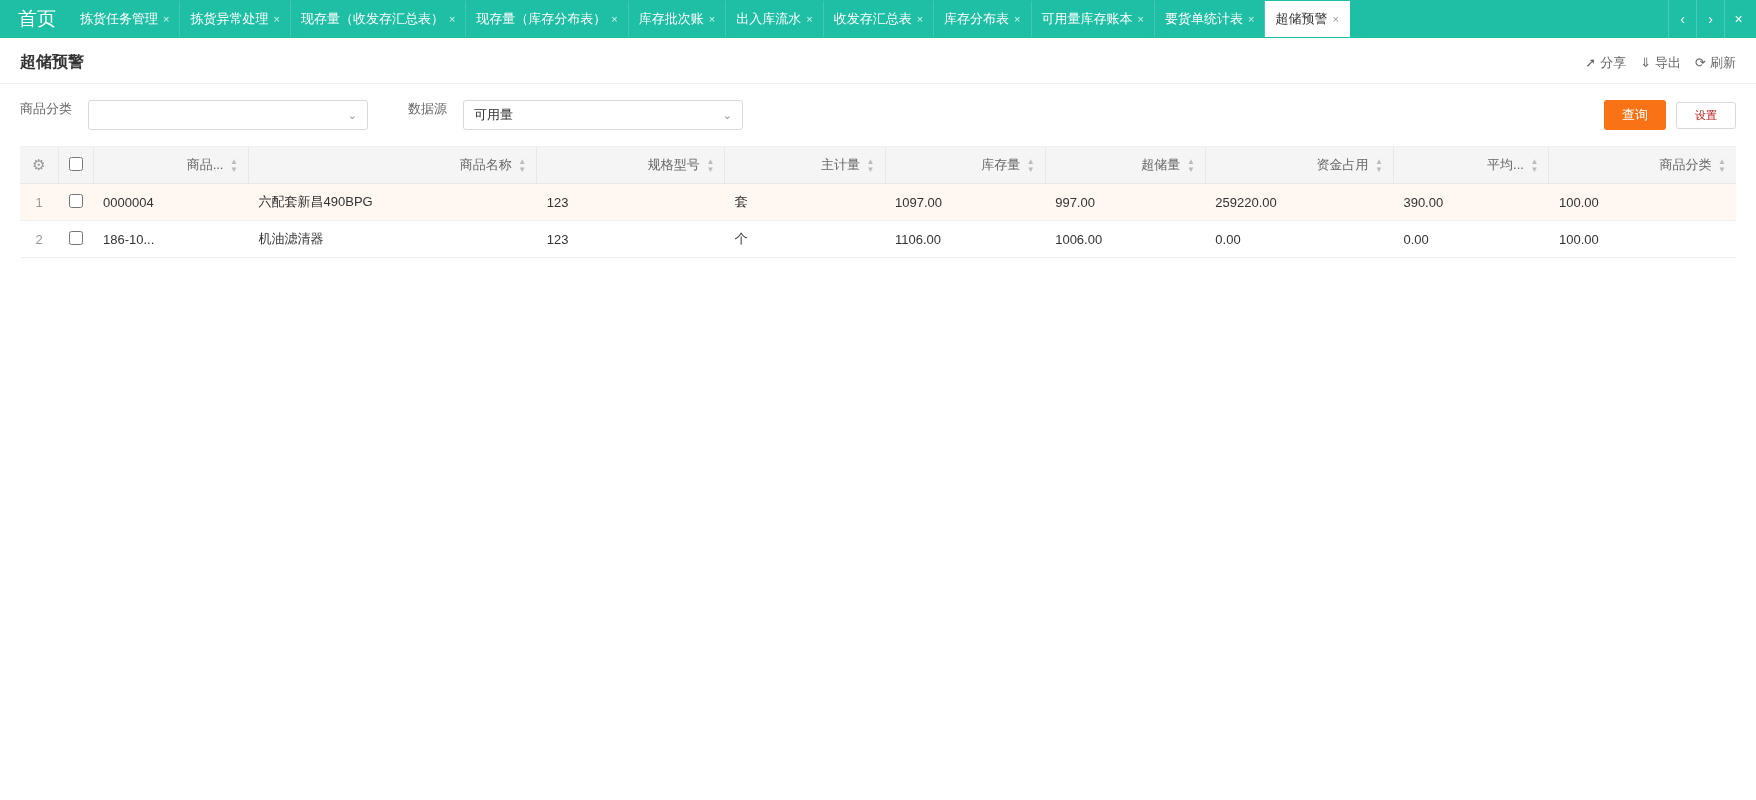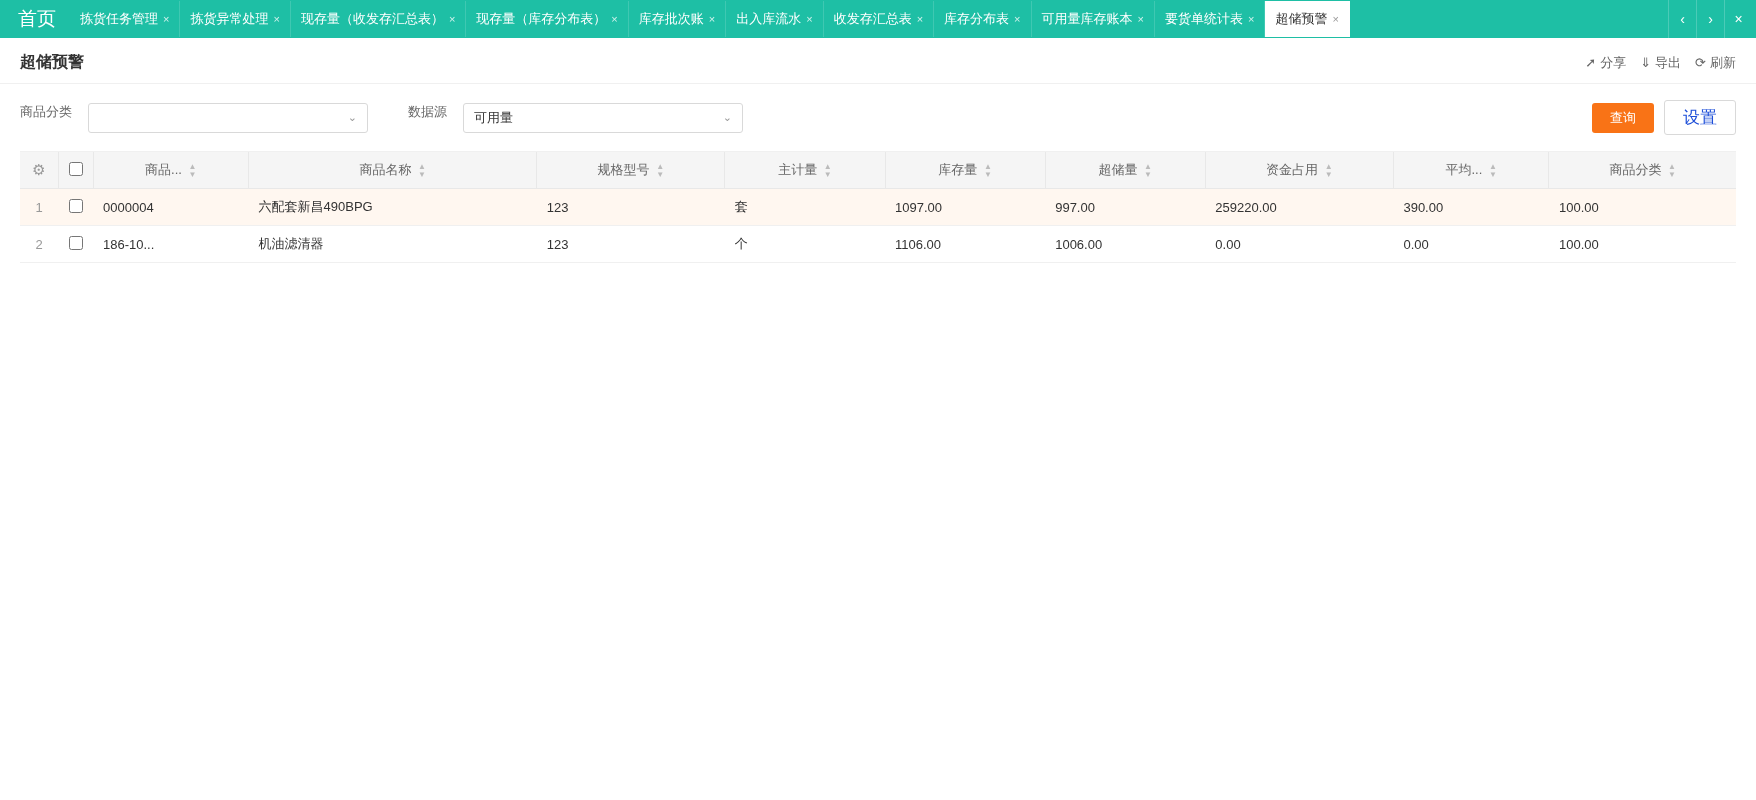--- a/index.html
+++ b/index.html
@@ -143,44 +143,44 @@
       background: #f97316;
       color: #fff;
       border: none;
       border-radius: 3px;
       padding: 6px 18px;
       font-size: 13px;
       cursor: pointer;
     }
     .btn-settings {
       background: #fff;
-      color: #1d4ed8;
+      color: #b91c1c;
       border: 1px solid #d9d9d9;
       border-radius: 3px;
       padding: 5px 18px;
-      font-size: 17px;
+      font-size: 11px;
       cursor: pointer;
     }
 
     
     .table-area {
       padding: 0 20px;
     }
     table {
       width: 100%;
       border-collapse: collapse;
       font-size: 13px;
     }
     thead tr {
       background: #f5f5f5;
       border-bottom: 1px solid #e8e8e8;
     }
     thead th {
       padding: 9px 10px;
-      text-align: center;
+      text-align: right;
       color: #666;
       font-weight: normal;
       white-space: nowrap;
       border-right: 1px solid #e8e8e8;
       position: relative;
       user-select: none;
     }
     thead th:last-child { border-right: none; }
     thead th .sort-arrows {
       display: inline-flex;

